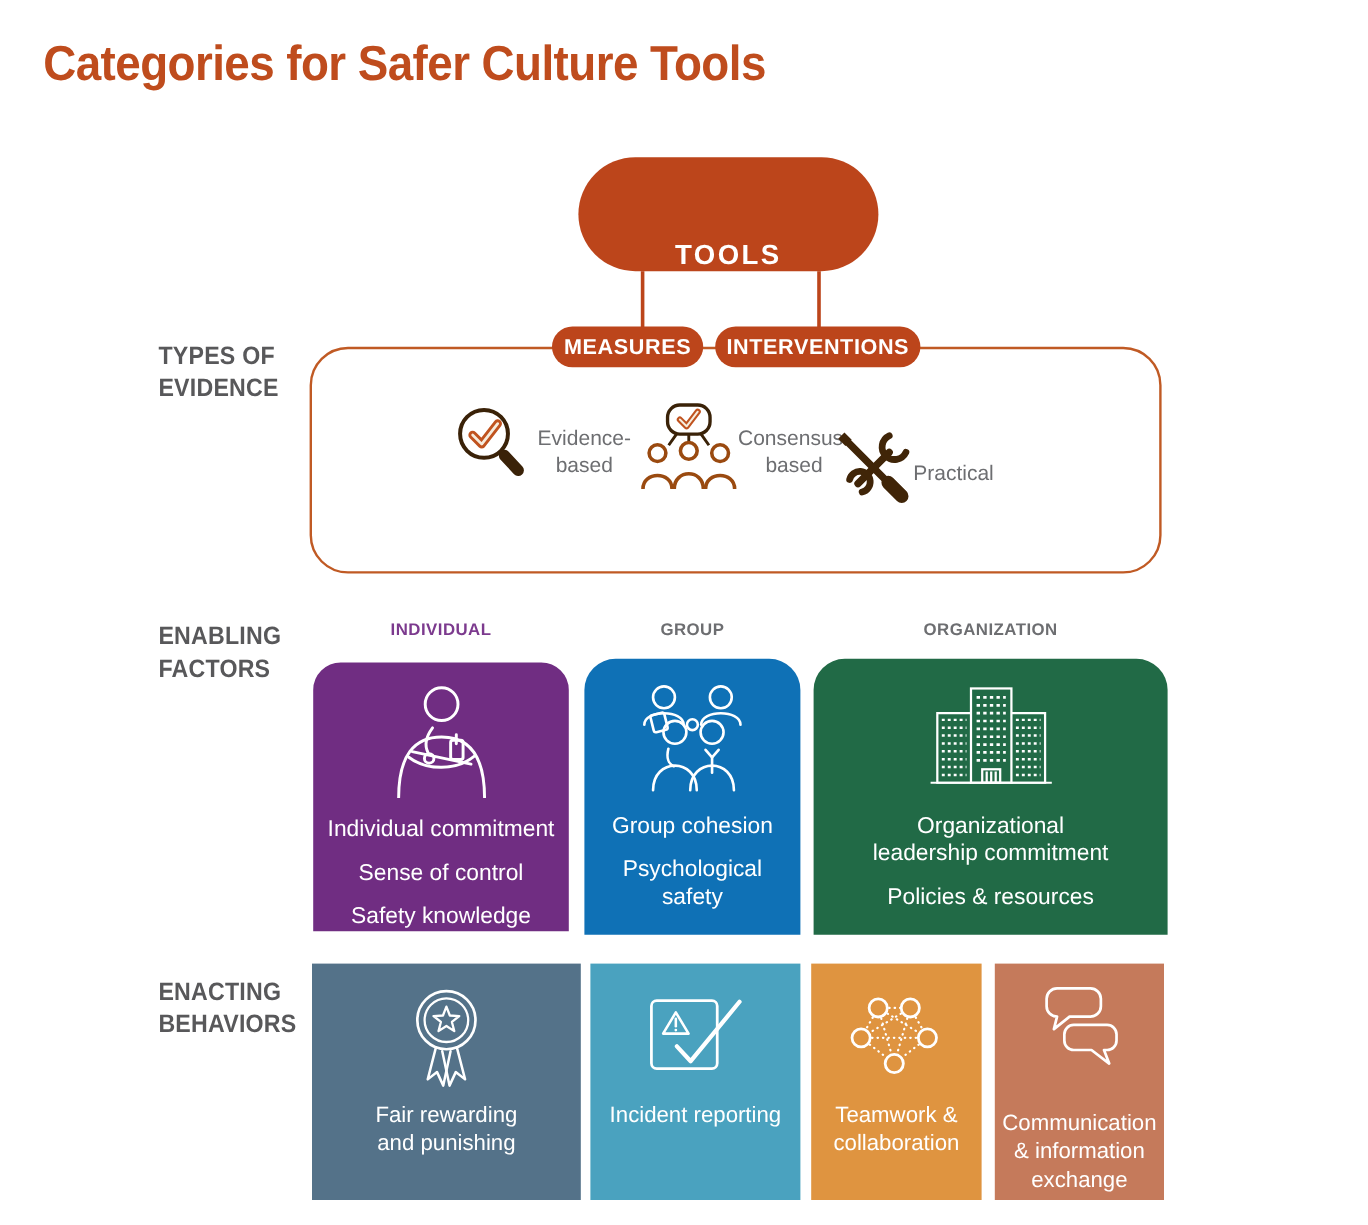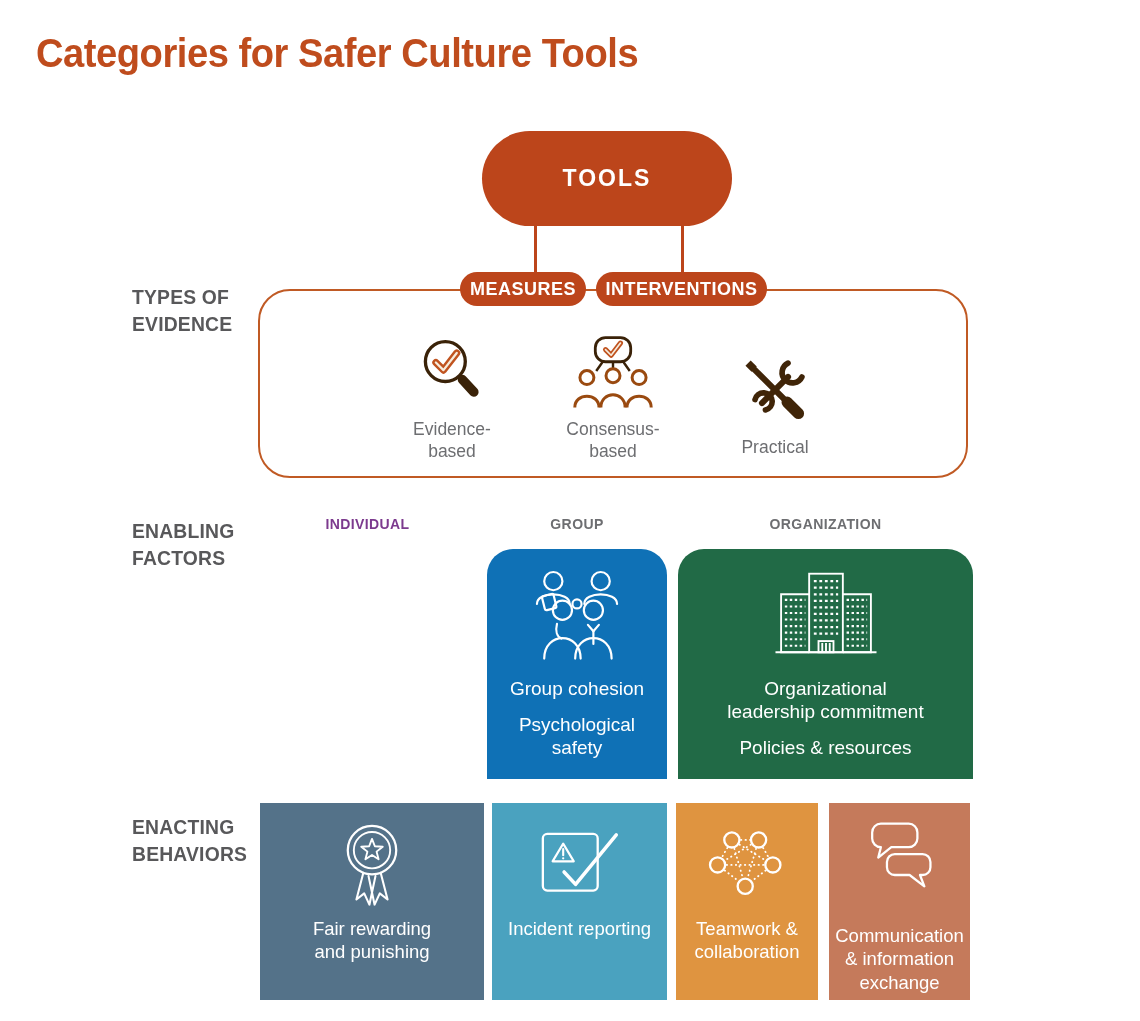--- a/index.html
+++ b/index.html
@@ -14,35 +14,35 @@
 
   .page-title {
     left:36px; top:30px; font-size:41px; font-weight:bold; color:#bf4c1d;
     letter-spacing:-0.5px; transform:scaleX(.93); transform-origin:0 0; white-space:nowrap;
   }
 
   .pill {
     background:#bc451b; color:#ffffff; display:flex; align-items:center;
     justify-content:center; font-weight:bold;
   }
-  .tools-pill { left:482px; top:131px; width:250px; height:95px; border-radius:48px; font-size:23px; letter-spacing:2px; z-index:3; }
+  .tools-pill { left:482px; top:131px; width:250px; height:95px; border-radius:48px; font-size:23px; letter-spacing:2px; z-index:3;align-items:flex-end; }
   .branch-pill { top:272px; height:34px; border-radius:17px; font-size:18px; letter-spacing:.5px; z-index:3; }
   .connector { width:3px; height:50px; top:226px; background:#bc451b; z-index:2; }
 
   .evidence-outline {
     left:258px; top:289px; width:710px; height:189px;
     border:2px solid #c05a24; border-radius:32px; background:transparent; z-index:1;
   }
 
   .side-label {
     color:#58585a; font-size:21px; font-weight:bold; line-height:1.28;
     letter-spacing:.2px; transform:scaleX(.92); transform-origin:0 0;
   }
 
-  .evidence-item { display:flex; flex-direction:column; width:160px; z-index:2; }
+  .evidence-item { display:flex; flex-direction:row; align-items:center; width:160px; z-index:2; }
   .evidence-item .icon-box { height:76px; display:flex; align-items:center; justify-content:center; }
   .evidence-item p { color:#6d6e71; font-size:17.5px; line-height:1.28; text-align:center; margin-top:8px; }
 
   .col-header { font-size:14px; font-weight:bold; text-align:center; letter-spacing:.4px; color:#6d6e71; top:516px; }
   .col-header.individual { color:#7c3a8e; }
 
   .factor-box {
     top:549px; height:230px; border-radius:26px 26px 0 0; color:#ffffff;
     display:flex; flex-direction:column; align-items:center; padding-top:12px;
   }
@@ -136,20 +136,39 @@
     <p class="ml">Practical</p>
   </div>
 
   <div class="abs side-label ml" style="left:132px; top:518px;">ENABLING
 FACTORS</div>
 
   <div class="abs col-header individual" style="left:258px; width:219px;">INDIVIDUAL</div>
   <div class="abs col-header" style="left:487px; width:180px;">GROUP</div>
   <div class="abs col-header" style="left:678px; width:295px;">ORGANIZATION</div>
 
+  <div class="abs factor-box factor-individual">
+    <div class="icon-box">
+      <svg width="104" height="98" viewBox="0 0 110 104">
+        <g stroke="#ffffff" stroke-width="2.6" fill="none" stroke-linecap="round" stroke-linejoin="round">
+          <circle cx="55" cy="21" r="14.5"></circle>
+          <path d="M17 104 C17 66 31 50 55 50 C79 50 93 66 93 104"></path>
+          <path d="M26 68 C42 80 68 80 84 67"></path>
+          <path d="M29 63 L81 74"></path>
+          <path d="M47 42 C41 50 40 58 43 64"></path>
+          <circle cx="44" cy="69" r="4.2"></circle>
+          <rect x="63" y="53" width="11" height="17" rx="2"></rect>
+          <line x1="68" y1="48" x2="68" y2="56"></line>
+        </g>
+      </svg>
+    </div>
+    <p>Individual commitment</p>
+    <p>Sense of control</p>
+    <p>Safety knowledge</p>
+  </div>
 
   <div class="abs factor-box factor-group">
     <div class="icon-box">
       <svg width="102" height="96" viewBox="0 0 112 100">
         <g stroke="#ffffff" stroke-width="2.4" fill="none" stroke-linecap="round" stroke-linejoin="round">
           <circle cx="30" cy="15" r="10"></circle>
           <path d="M12 40 C12 26 48 26 48 40"></path>
           <circle cx="82" cy="15" r="10"></circle>
           <path d="M64 40 C64 26 100 26 100 40"></path>
           <circle cx="56" cy="40" r="5"></circle>

